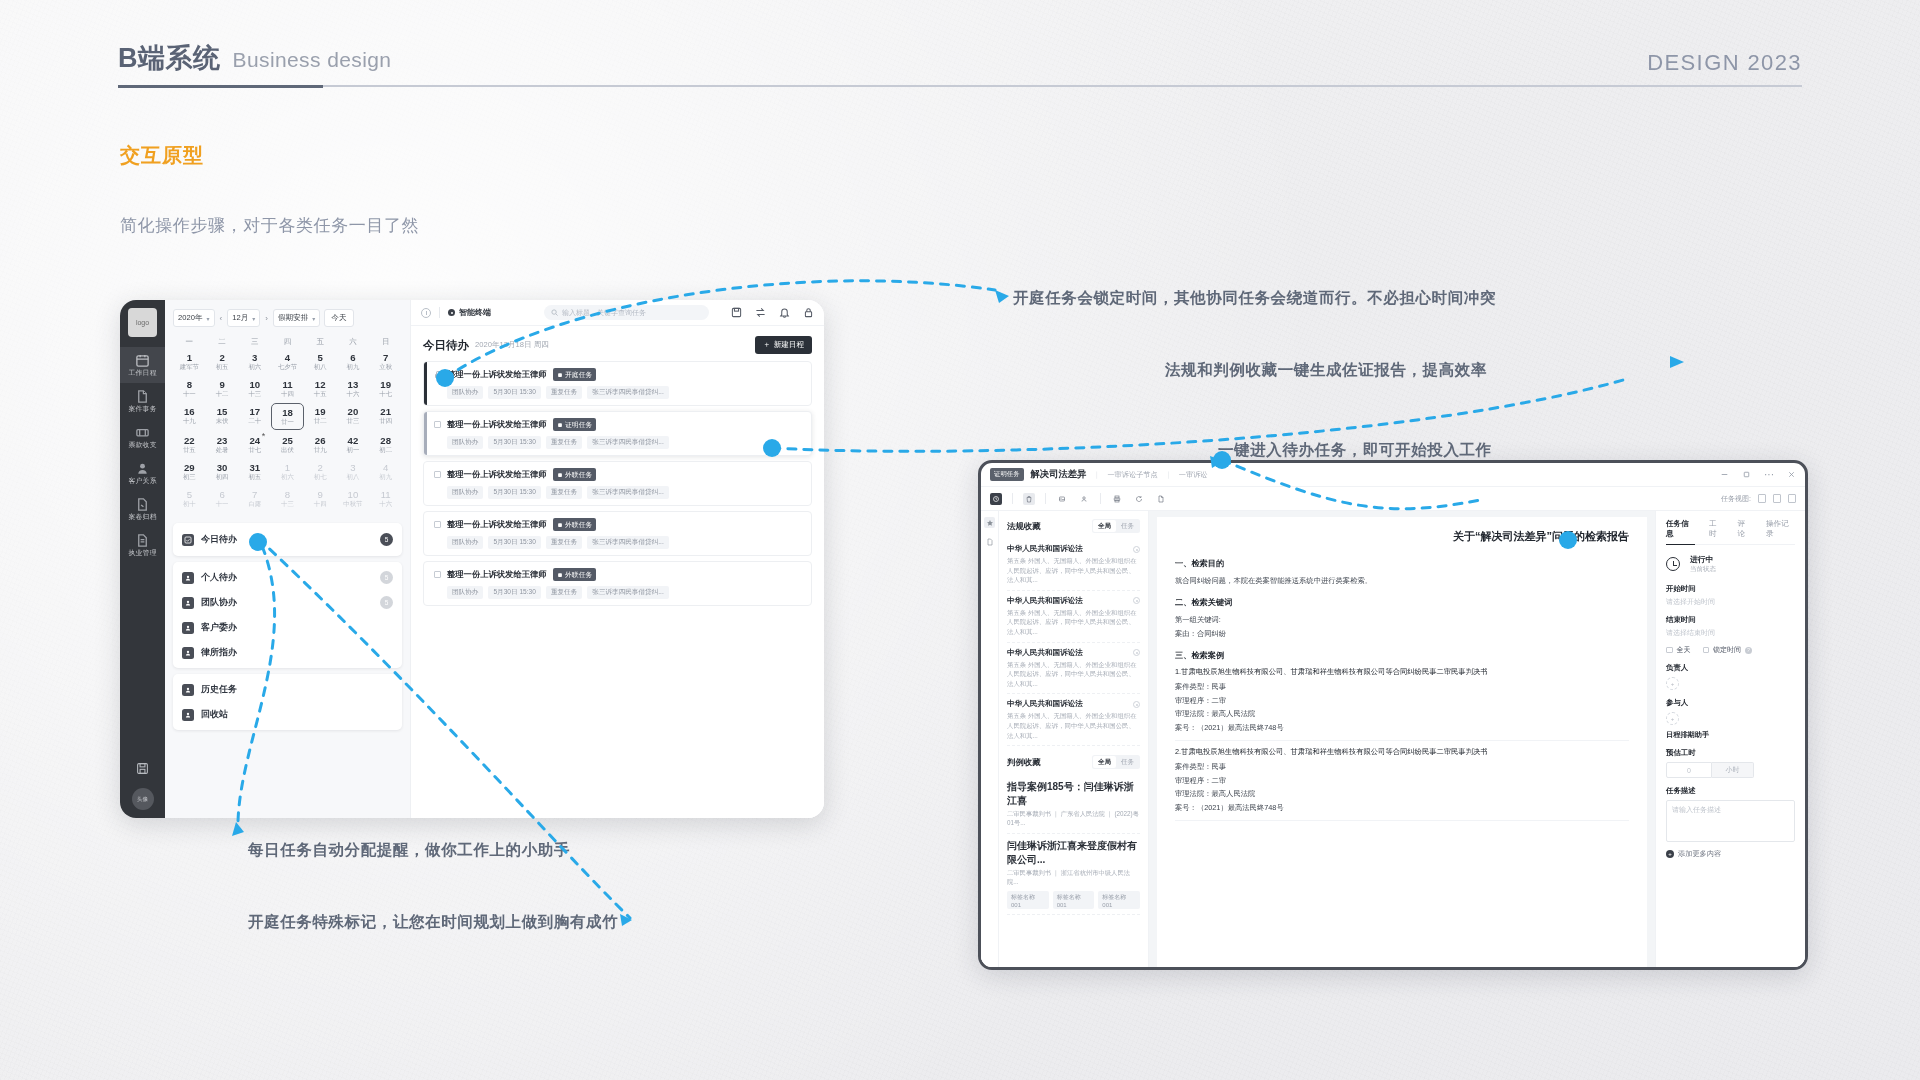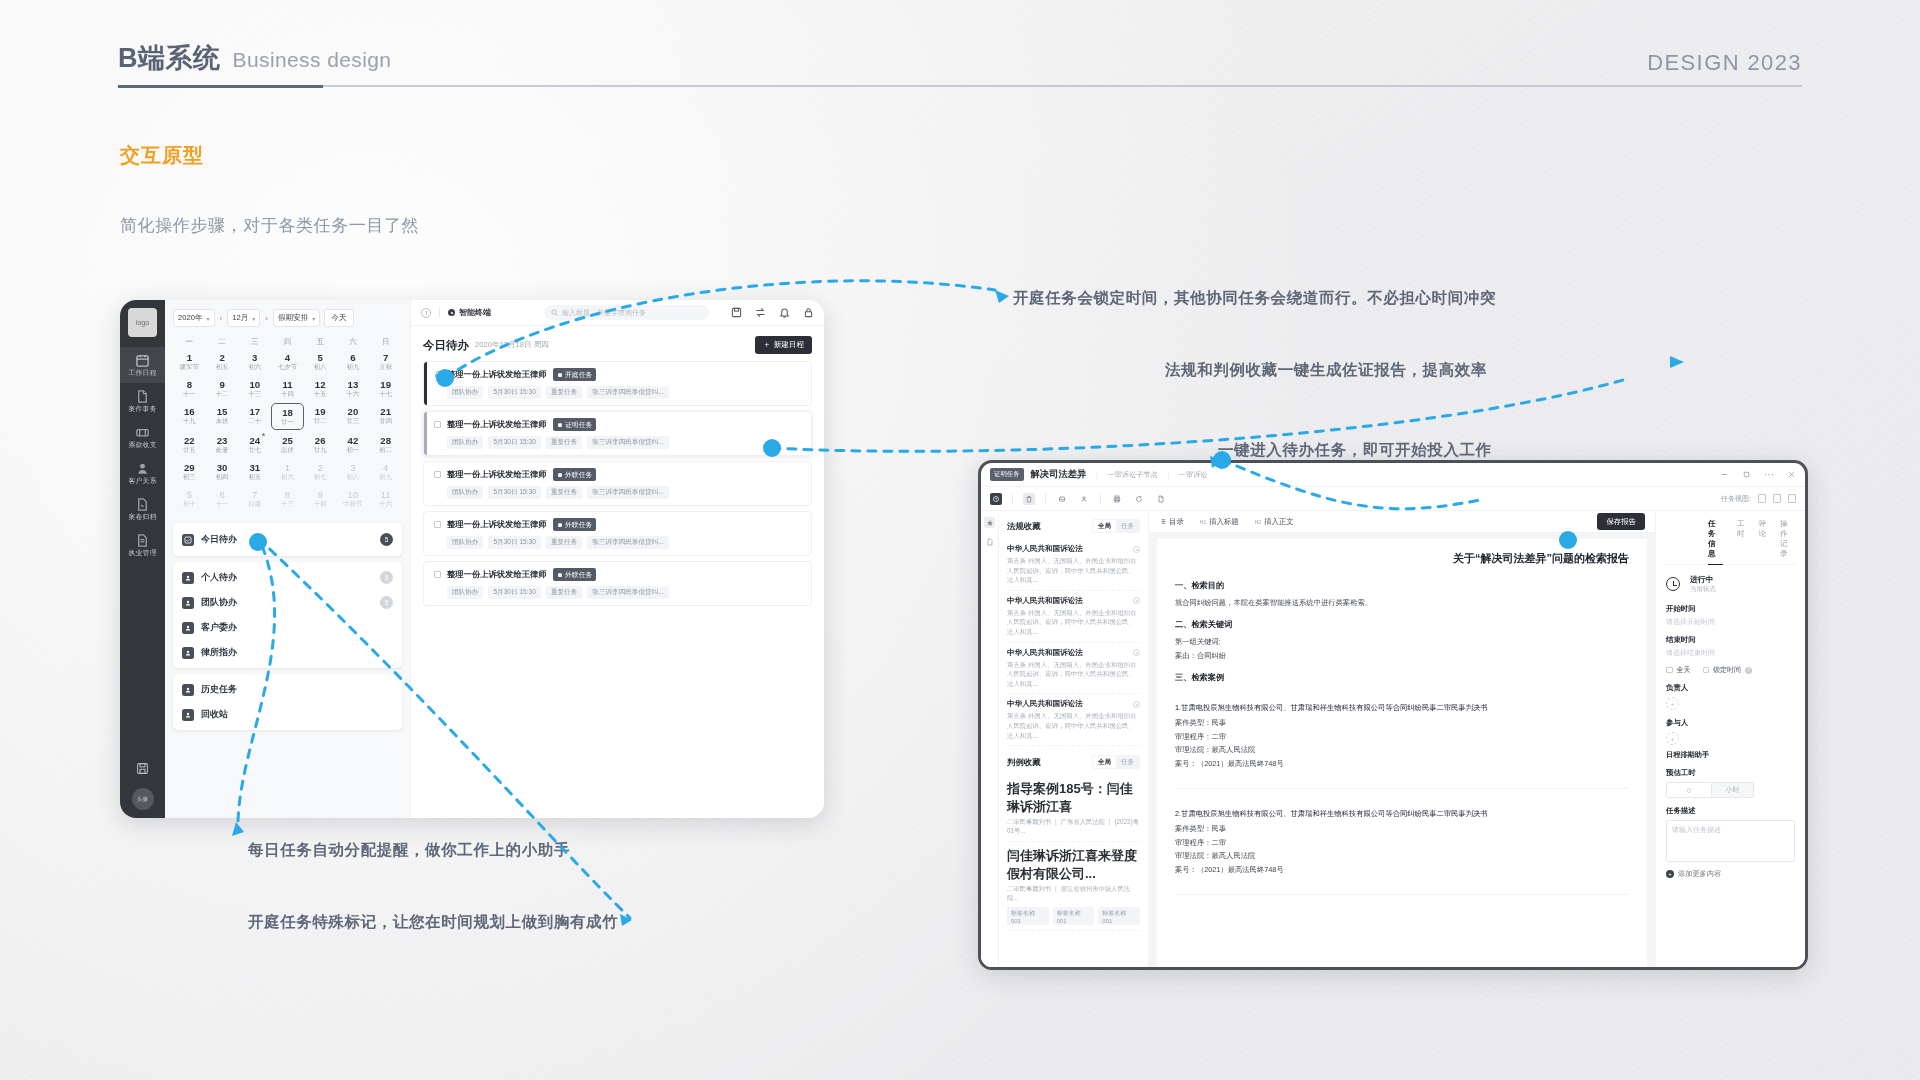--- a/index.html
+++ b/index.html
@@ -160,41 +160,41 @@
   .sec-hd { display:flex; align-items:center; margin-bottom:6px; }
   .sec-hd .t { font-size:8.4px; font-weight:700; color:#272c34;}
   .seg { margin-left:auto; display:flex; background:#f1f3f6; border-radius:2.5px; padding:1px;}
   .seg span { font-size:6.5px; padding:1.5px 5px; border-radius:2px; color:#9aa0ab; cursor:pointer;}
   .seg span.on { background:#fff; color:#2b3038; font-weight:700;}
   .law-item { padding:5px 0; border-bottom:1px dashed #eef0f3; }
   .law-t { font-size:7.6px; font-weight:700; color:#2b3038; display:flex; align-items:center;}
   .law-t .circ { margin-left:auto; width:7px; height:7px; border-radius:50%; border:1px solid #cfd3da; position:relative;}
   .law-t .circ::after{content:"";position:absolute;left:2px;top:2px;width:2px;height:2px;border-radius:50%;background:#cfd3da;}
   .law-d { font-size:6.4px; color:#a5abb5; line-height:1.5; margin-top:2px;}
-  .case-t { font-size:13px; font-weight:700; color:#2b3038; display:flex; align-items:flex-start;}
+  .case-t { font-size:10px; font-weight:700; color:#2b3038; display:flex; align-items:flex-start;}
   .case-m { font-size:6.3px; color:#a5abb5; margin-top:2px;}
   .case-tags { display:flex; gap:4px; margin-top:4px;}
   .case-tags span { background:#f2f4f7; color:#9aa0ab; font-size:6px; padding:1.5px 4px; border-radius:2px;}
 
   .w2-main { flex:1; background:#f3f5f7; display:flex; flex-direction:column; overflow:hidden;}
   .doc-tb { height:22px; background:#fff; display:flex; align-items:center; padding:0 10px; gap:16px; border-bottom:1px solid #f0f2f5;}
   .doc-tb .b { font-size:7.4px; color:#4b5260; display:flex; align-items:center; gap:3px; cursor:pointer;}
   .doc-tb .b sub { font-size:5px; color:#9aa0ab;}
   .doc-save { margin-left:auto; background:#2b3038; color:#fff; font-size:7.4px; padding:3.5px 9px; border-radius:3px; cursor:pointer;}
   .doc-page { flex:1; background:#fff; margin:6px 8px 0; padding:12px 18px; overflow:hidden;}
   .doc-h1 { text-align:right; font-size:11px; font-weight:700; color:#21262e; margin-bottom:14px;}
   .doc-h2 { font-size:8.2px; font-weight:700; color:#21262e; margin:10px 0 5px;}
   .doc-p { font-size:7.3px; color:#3e444e; line-height:1.85;}
-  .doc-case { margin-top:20px; padding-bottom:18px; border-bottom:1px solid #f1f3f6;}
+  .doc-case { margin-top:6px; padding-bottom:6px; border-bottom:1px solid #f1f3f6;}
   .doc-case .ct { font-size:7.3px; color:#21262e; font-weight:400; margin-bottom:3px;}
 
   .w2-info { width:150px; background:#fff; border-left:1px solid #f0f2f5; padding:8px 10px 0; overflow:hidden;}
   .inf-tabs { display:flex; gap:14px; border-bottom:1px solid #f0f2f5; padding-bottom:5px;}
   .inf-tabs span { font-size:7.6px; color:#9aa0ab; cursor:pointer; position:relative;}
-  .inf-tabs span.on { color:#21262e; font-weight:700;margin-left:42px;}
+  .inf-tabs span.on { color:#21262e; font-weight:700;}
   .inf-tabs span.on::after { content:""; position:absolute; left:0; right:0; bottom:-6px; height:1.5px; background:#21262e;}
   .inf-status { display:flex; align-items:center; gap:10px; margin:9px 0 10px;}
   .clk { width:14px; height:14px; border:1.5px solid #2b3038; border-radius:50%; position:relative; flex:0 0 14px;}
   .clk::before{content:"";position:absolute;left:6px;top:3px;width:1.3px;height:4.5px;background:#2b3038;}
   .clk::after{content:"";position:absolute;left:6px;top:6.5px;width:3.5px;height:1.3px;background:#2b3038;}
   .inf-s1 { font-size:7.8px; font-weight:700; color:#21262e;}
   .inf-s2 { font-size:6.5px; color:#a5abb5;}
   .inf-lbl { font-size:7.4px; font-weight:700; color:#21262e; margin-top:8px;}
   .inf-ph { font-size:7px; color:#bfc4cc; margin-top:3px;}
   .inf-checks { display:flex; gap:12px; align-items:center; margin-top:7px;}
@@ -864,37 +864,20 @@
               <div class="case-tags">
                 <span>标签名称001</span>
                 <span>标签名称001</span>
                 <span>标签名称001</span>
               </div>
             </div>
           </div>
       </div>
 
       <div class="w2-main">
-        <div class="doc-tb">
-          <span class="b">
-            <svg width="7" height="7" viewBox="0 0 16 16" fill="none" stroke="#4b5260" stroke-width="1.6">
-                <path d="M6 4h8M6 8h8M6 12h8M2.5 4h.01M2.5 8h.01M2.5 12h.01"></path>
-              </svg>
-            <span>目录</span>
-          </span>
-          <span class="b">
-            <sub>H1</sub>
-            <span>插入标题</span>
-          </span>
-          <span class="b">
-            <sub>H2</sub>
-            <span>插入正文</span>
-          </span>
-          <span class="doc-save">保存报告</span>
-        </div>
 
         <div class="doc-page">
           <div class="doc-h1">关于“解决司法差异”问题的检索报告</div>
           <div class="doc-h2">一、检索目的</div>
           <div class="doc-p">就合同纠纷问题，本院在类案智能推送系统中进行类案检索。</div>
           <div class="doc-h2">二、检索关键词</div>
           <div class="doc-p">第一组关键词:</div>
           <div class="doc-p">案由：合同纠纷</div>
           <div class="doc-h2">三、检索案例</div>
           <div id="doc-cases">

